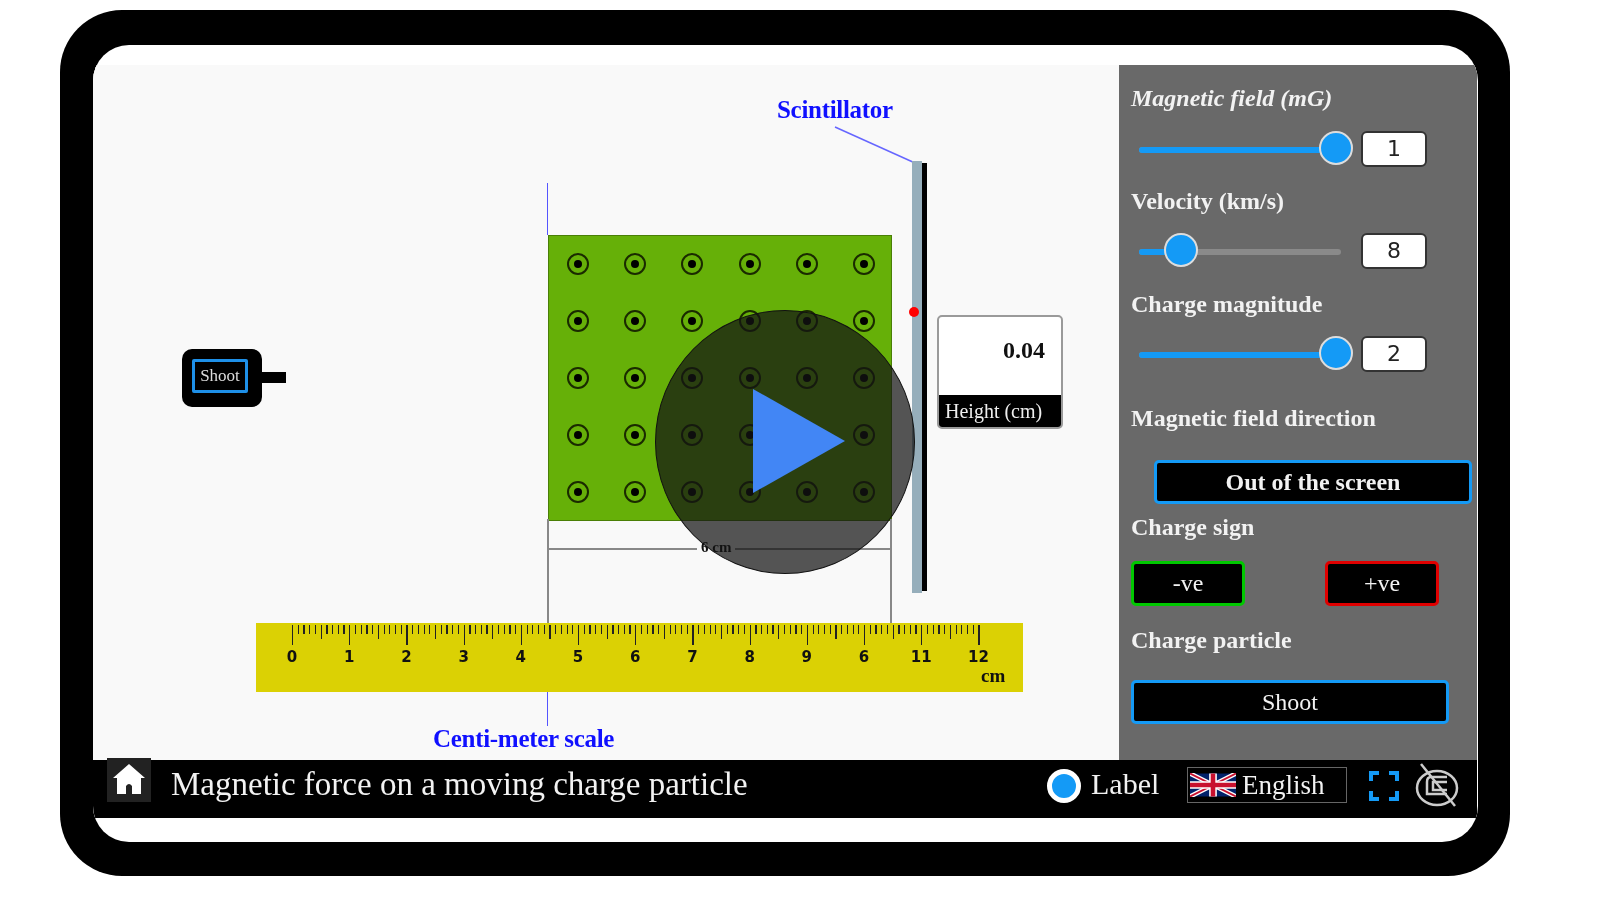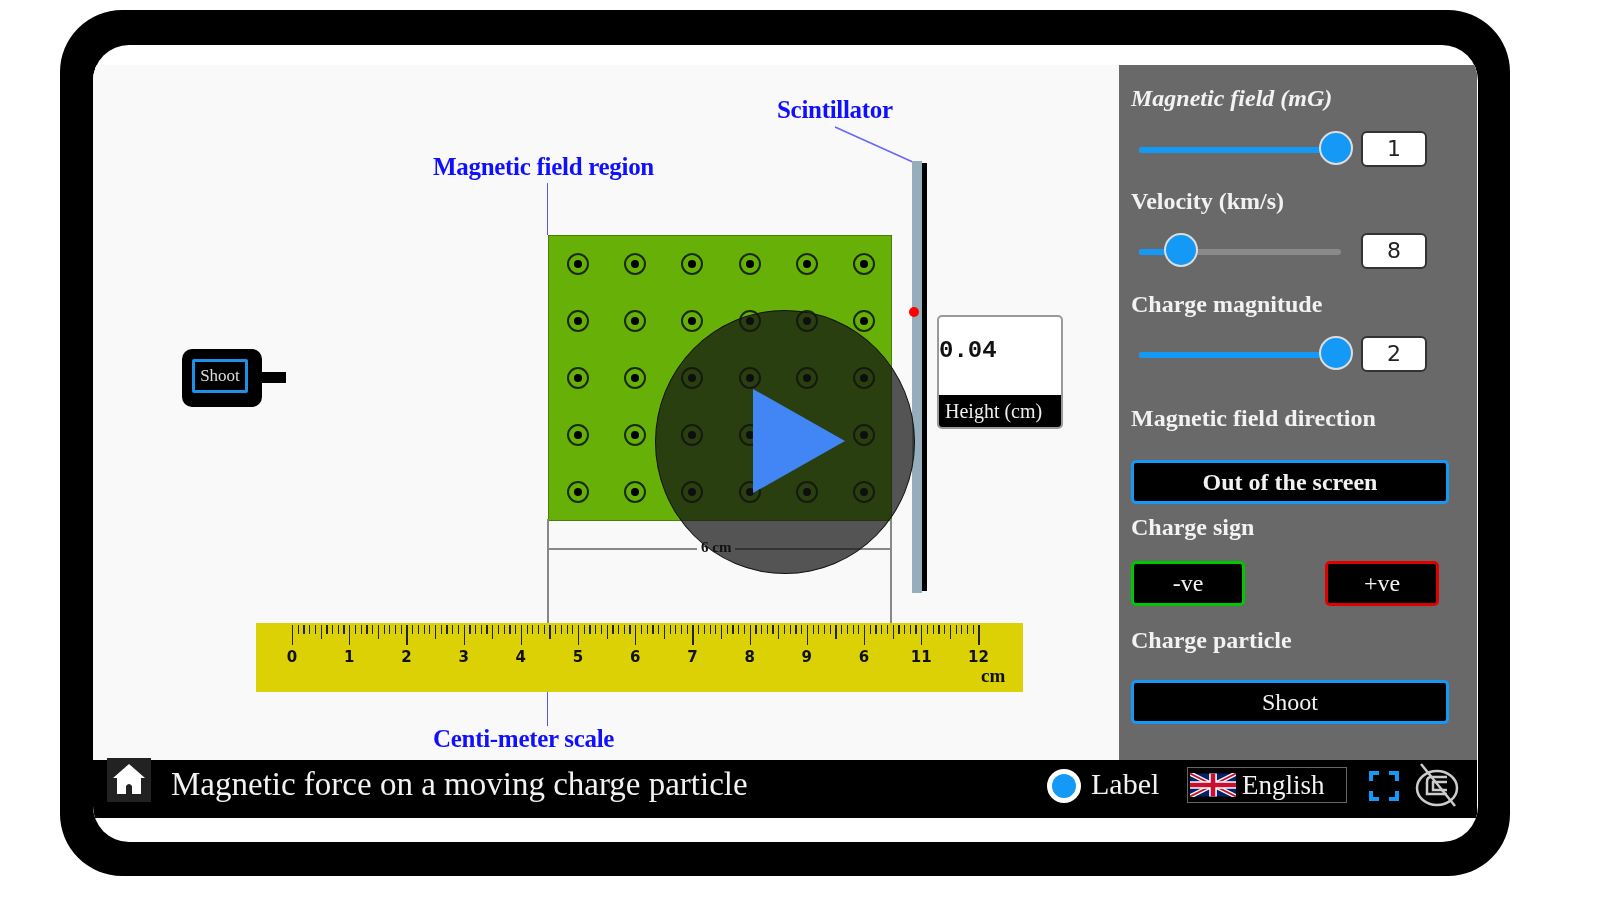--- a/index.html
+++ b/index.html
@@ -10,21 +10,21 @@
   .sim { position:absolute; left:0; top:0; width:1026px; height:695px; background:#f9f9f9; }
   .label-blue { position:absolute; color:#1010ff; font-weight:bold; font-size:25px; white-space:nowrap; font-family:"Liberation Serif", serif; letter-spacing:-0.3px; }
   .vline { position:absolute; width:1px; background:#5555ff; }
   .field { position:absolute; left:455px; top:170px; width:342px; height:284px; background:#66b008; border:1px solid #4a7f06; }
   .dot { position:absolute; width:22px; height:22px; border:2px solid #1a2a00; border-radius:50%; box-sizing:border-box; }
   .dot::after { content:""; position:absolute; left:5px; top:5px; width:8px; height:8px; background:#000; border-radius:50%; }
   .scint-bar { position:absolute; left:819px; top:96px; width:10px; height:432px; background:#96aebb; }
   .scint-black { position:absolute; left:829px; top:98px; width:5px; height:428px; background:#000; }
   .hit-dot { position:absolute; left:816px; top:242px; width:10px; height:10px; background:#ff0000; border-radius:50%; }
   .height-box { position:absolute; left:844px; top:250px; width:126px; height:114px; background:#fff; border:2px solid #9a9a9a; border-radius:5px; box-sizing:border-box; overflow:hidden; }
-  .height-val { position:absolute; left:0; top:20px; width:106px; text-align:left; font-family:Liberation Mono, monospace; font-weight:bold; font-size:24px; color:#111; }
+  .height-val { position:absolute; left:0; top:20px; width:106px; text-align:right; font-family:Liberation Serif, serif; font-weight:bold; font-size:24px; color:#111; }
   .height-lbl { position:absolute; left:0; bottom:0; width:100%; height:32px; background:#000; color:#eee; font-size:20px; line-height:32px; padding-left:6px; box-sizing:border-box; }
   .gun { position:absolute; left:89px; top:284px; width:80px; height:58px; background:#000; border-radius:10px; }
   .gun-nozzle { position:absolute; left:167px; top:307px; width:26px; height:11px; background:#000; }
   .gun-btn { position:absolute; left:10px; top:10px; width:56px; height:34px; border:3px solid #1e90e8; box-sizing:border-box; color:#ddd; font-size:17px; text-align:center; line-height:28px; border-radius:2px; }
   .measure-h { position:absolute; left:455px; top:483px; width:343px; height:2px; background:#888; }
   .measure-v { position:absolute; width:2px; background:#888; }
   .measure-txt { position:absolute; left:604px; top:474px; background:#f9f9f9; padding:0 4px; font-size:15px; font-weight:bold; color:#111; font-family:"Liberation Serif", serif; }
   .ruler { position:absolute; left:163px; top:558px; width:767px; height:69px; background:#dbd104; }
   .tick { position:absolute; top:2px; width:1.2px; background:#222; }
   .tnum { position:absolute; top:25px; font-size:15px; font-weight:bold; color:#111; font-family:"DejaVu Sans", sans-serif; transform:translateX(-50%); }
@@ -51,21 +51,20 @@
 </style>
 </head>
 <body>
 
 <div class="device"></div>
 <div class="screen">
   <div class="app">
 
     <div class="sim">
 
-      <div class="label-blue" style="left:340px;top:88px;">Magnetic field region</div>
       <div class="vline" style="left:454px;top:118px;height:52px;"></div>
       <div class="label-blue" style="left:684px;top:31px;">Scintillator</div>
       <svg style="position:absolute;left:740px;top:60px;" width="90" height="42">
           <line x1="2" y1="2" x2="82" y2="38" stroke="#6666ff" stroke-width="1.5"></line>
         </svg>
       <div class="label-blue" style="left:340px;top:660px;">Centi-meter scale</div>
       <div class="vline" style="left:454px;top:627px;height:34px;background:#5555ff;"></div>
 
       <div class="field" id="field">
           <div class="dot" style="left: 18px; top: 17px;"></div>
@@ -277,21 +276,21 @@
       <div class="num-box" style="top:168px;">8</div>
 
       <div class="p-label" style="top:226px;">Charge magnitude</div>
       <div class="slider" style="top:287px;">
         <div class="slider-fill" style="width:100%;"></div>
         <div class="slider-thumb" style="left:180px;"></div>
       </div>
       <div class="num-box" style="top:271px;">2</div>
 
       <div class="p-label" style="top:340px;">Magnetic field direction</div>
-      <div class="btn-wide" style="top:395px;font-weight:bold;">Out of the screen</div>
+      <div class="btn-wide" style="top:395px;font-weight:bold;margin-left:23px;">Out of the screen</div>
 
       <div class="p-label" style="top:449px;">Charge sign</div>
       <div class="btn-sign" style="left:12px;border:3px solid #00c800;">-ve</div>
       <div class="btn-sign" style="left:206px;border:3px solid #e00000;">+ve</div>
 
       <div class="p-label" style="top:562px;">Charge particle</div>
       <div class="btn-wide" style="top:615px;">Shoot</div>
     </div>
 
     <div class="footer">

